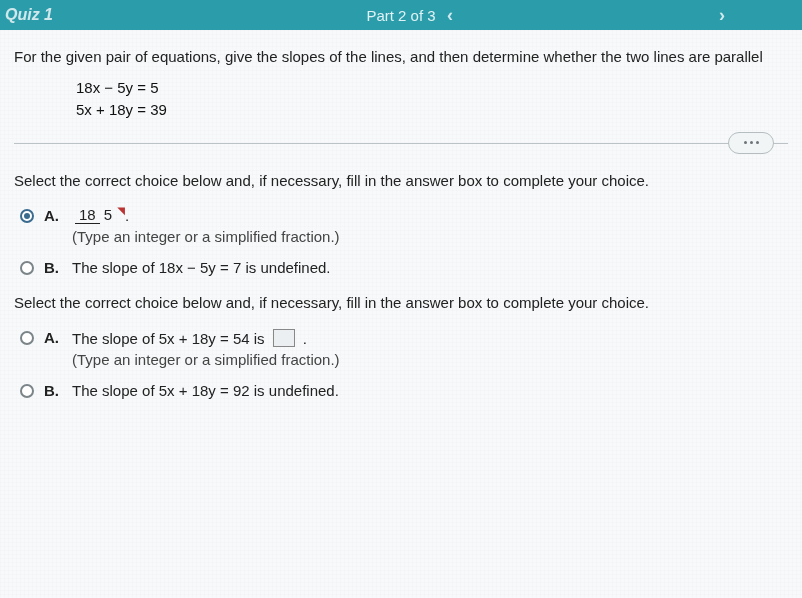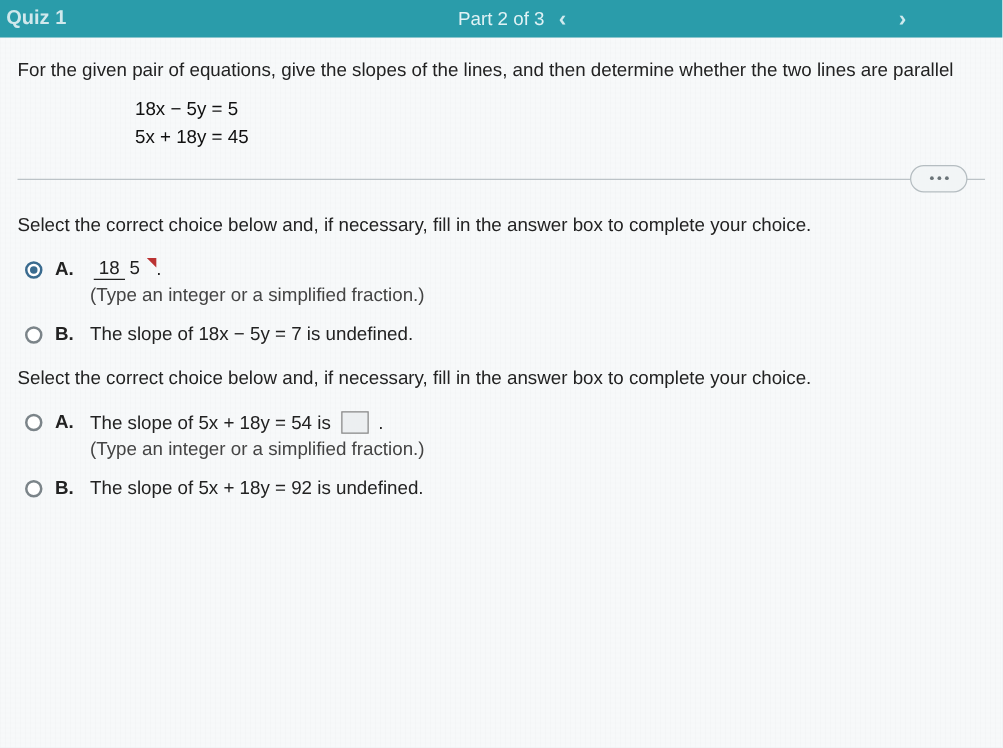--- a/index.html
+++ b/index.html
@@ -19,20 +19,21 @@
       align-items: center;
       position: relative;
       color: #fff;
     }
     .quiz-title {
       position: absolute;
       left: 5px;
       bottom: 6px;
       font-size: 16px;
       font-weight: bold;
+      font-style: italic;
       color: #d0e8ec;
     }
     .part-label {
       margin: 0 auto;
       font-size: 15px;
       color: #e0f2f5;
     }
     .nav-left, .nav-right {
       position: absolute;
       top: 2px;
@@ -54,21 +55,21 @@
       background-size: 4px 4px;
       padding: 18px 14px 0 14px;
       height: calc(100% - 30px);
     }
     .question-text {
       font-size: 15px;
       color: #222;
       margin-bottom: 12px;
     }
     .equations {
-      margin-left: 94px;
+      margin-left: 62px;
       line-height: 1.45;
       font-size: 15px;
       color: #111;
       margin-bottom: 22px;
     }
     .divider-wrap {
       position: relative;
       margin-bottom: 28px;
     }
     .divider {
@@ -184,21 +185,21 @@
   <div class="part-label">Part 2 of 3</div>
   <div class="nav-right">›</div>
 </div>
 
 <div class="content">
 
   <div class="question-text">For the given pair of equations, give the slopes of the lines, and then determine whether the two lines are parallel</div>
 
   <div class="equations">
     <div>18x − 5y = 5</div>
-    <div>5x + 18y = 45</div>
+    <div>5x + 18y = 39</div>
   </div>
 
   <div class="divider-wrap">
     <hr class="divider">
     <div class="more-btn">
       <span></span>
         <span></span>
         <span></span>
     </div>
   </div>

